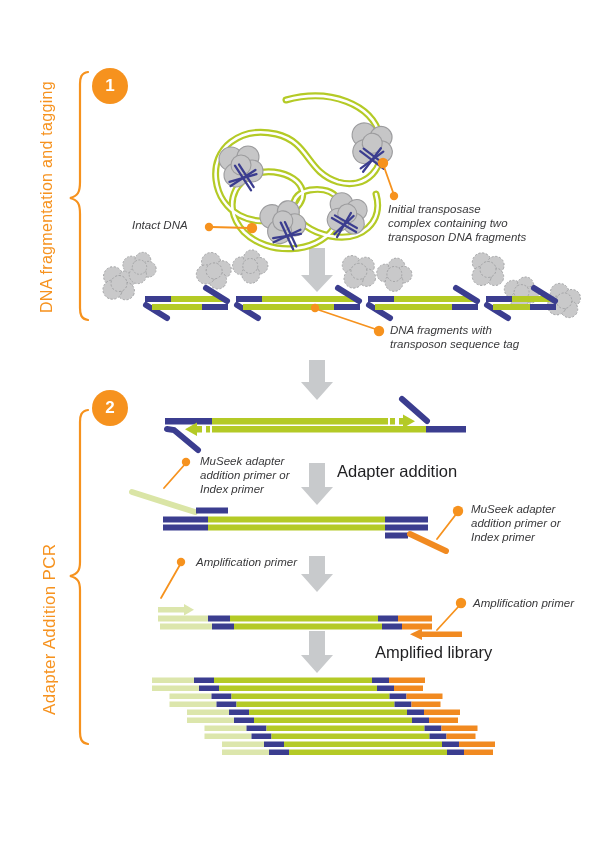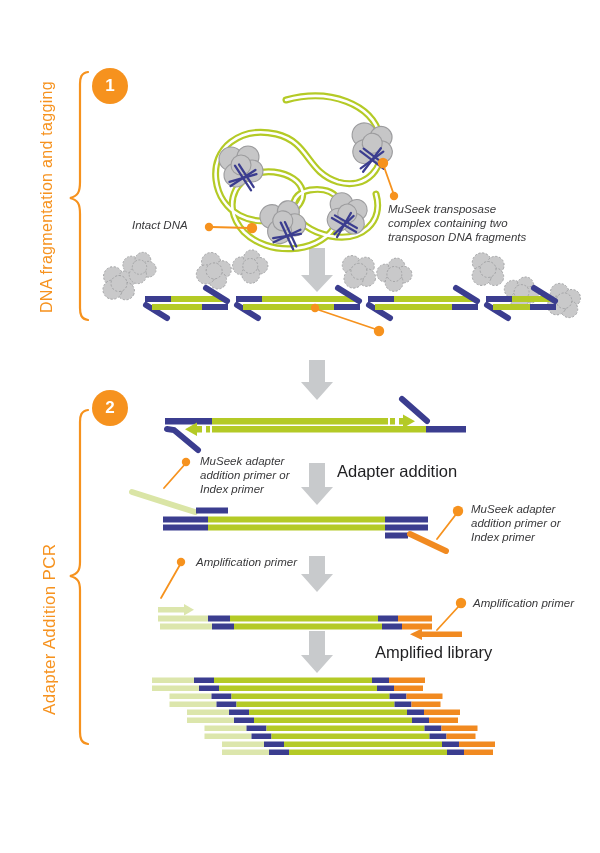--- a/index.html
+++ b/index.html
@@ -243,23 +243,25 @@
   <span>2</span>
 </div>
 
 <div class="vlabel" style="left:38px;top:72px;height:250px;">DNA fragmentation and tagging</div>
 <div class="vlabel" style="left:40px;top:498px;height:262px;font-size:17px;">Adapter Addition PCR</div>
 
 <div class="step" style="left:337px;top:462px;">Adapter addition</div>
 <div class="step" style="left:335px;top:643px;margin-left:40px;">Amplified library</div>
 
 <div class="callout right" style="left:132px;top:219px;width:68px;">Intact DNA</div>
-<div class="callout" style="left:388px;top:203px;width:160px;">MuSeek transposase
+<div class="callout" style="left:388px;top:203px;width:160px;">Initial transposase
 complex containing two
 transposon DNA fragments</div>
+<div class="callout" style="left:390px;top:324px;width:150px;">DNA fragments with
+transposon sequence tag</div>
 <div class="callout" style="left:200px;top:455px;width:120px;">MuSeek adapter
 addition primer or
 Index primer</div>
 <div class="callout" style="left:471px;top:503px;width:120px;">MuSeek adapter
 addition primer or
 Index primer</div>
 <div class="callout" style="left:196px;top:556px;width:130px;">Amplification primer</div>
 <div class="callout" style="left:473px;top:597px;width:130px;">Amplification primer</div>
 
 </div>

